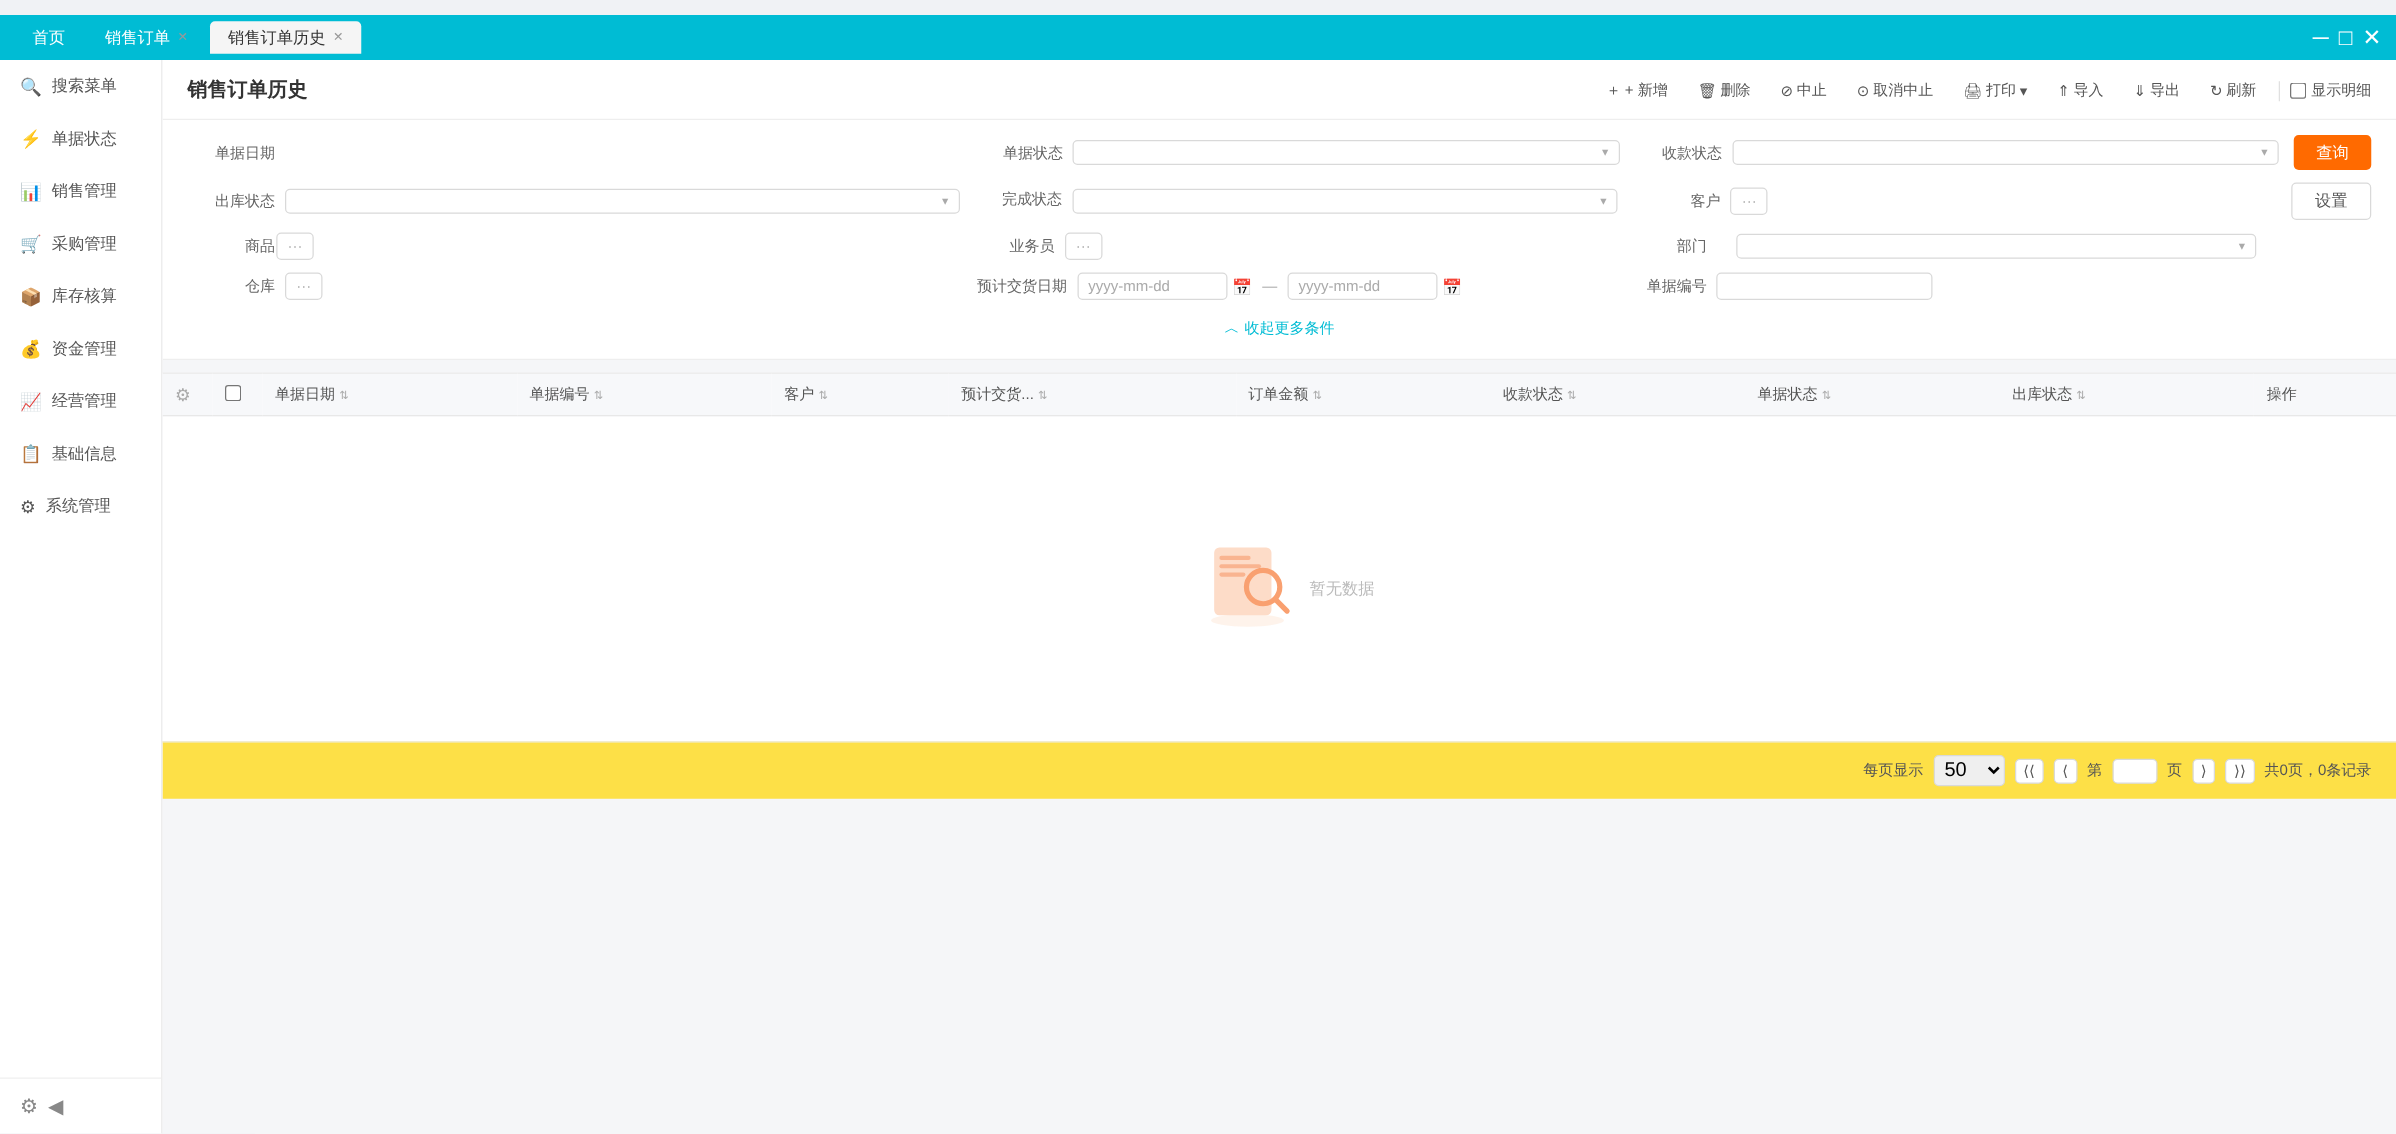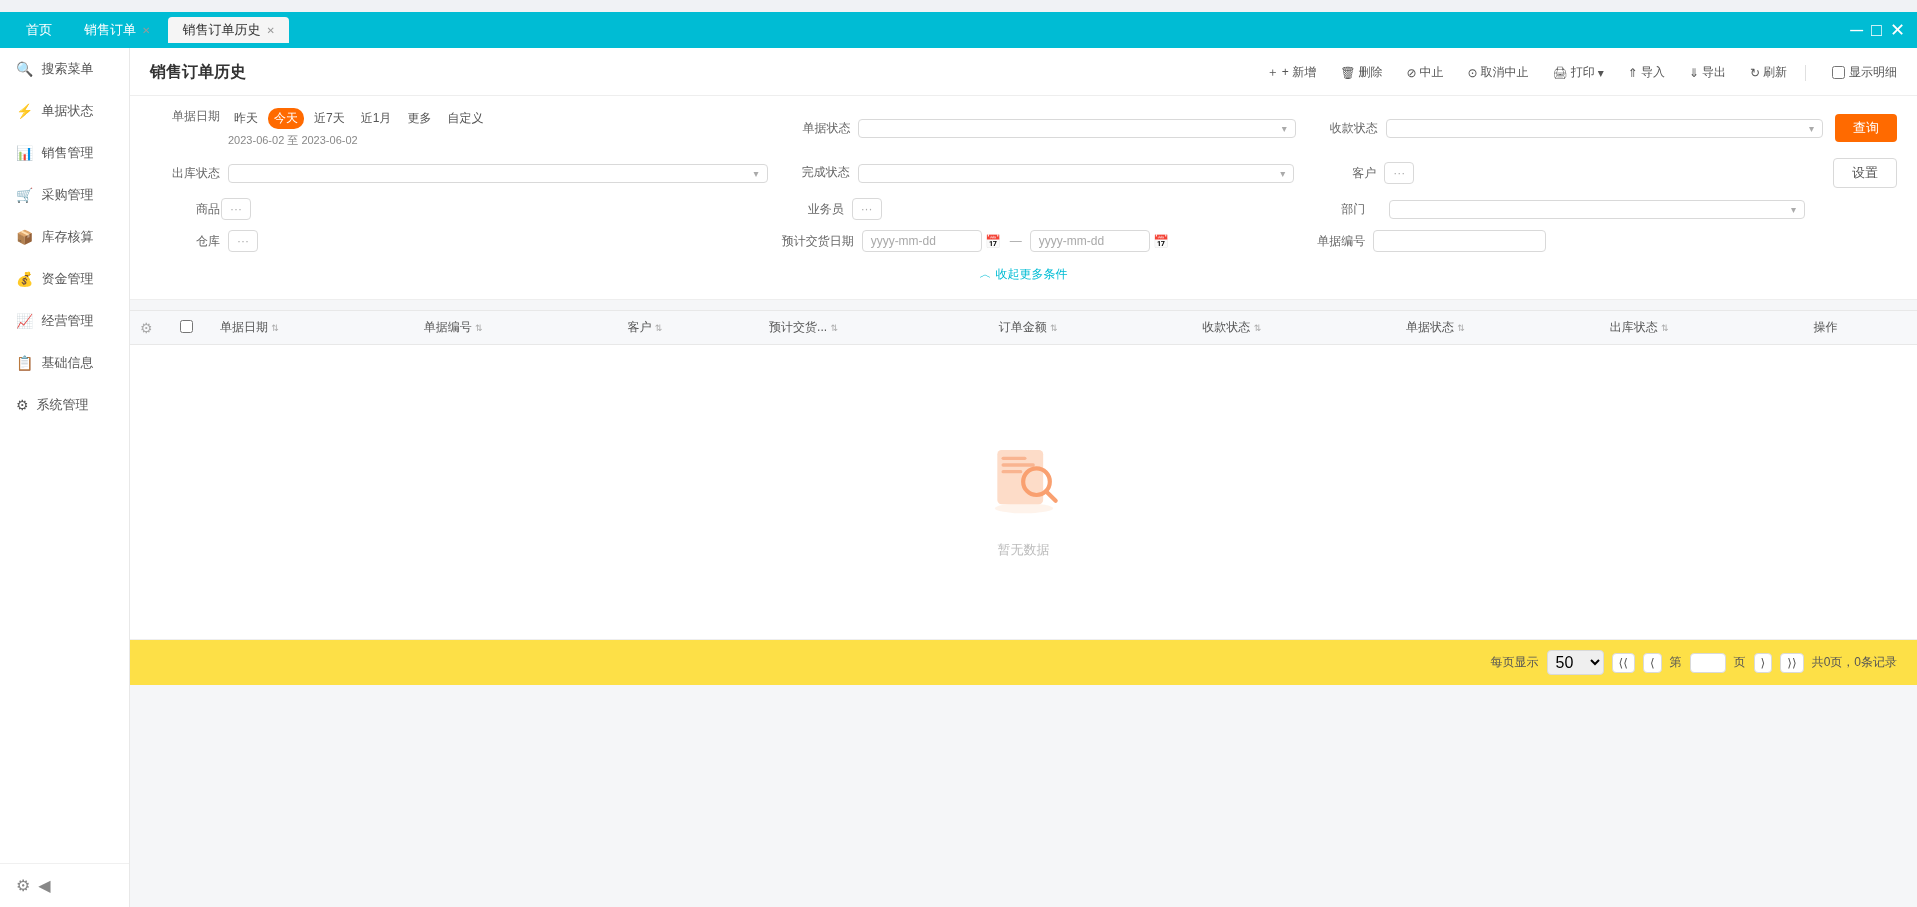--- a/index.html
+++ b/index.html
@@ -54,32 +54,32 @@
 
     
     .table-area { background: #fff; margin: 10px 0 0 0; }
     .data-table { width: 100%; border-collapse: collapse; font-size: 12px; }
     .data-table th { background: #f7f8fa; border-bottom: 1px solid #e8e8e8; border-top: 1px solid #e8e8e8; padding: 8px 10px; color: #555; font-weight: normal; text-align: left; white-space: nowrap; }
     .data-table th .sort-icon { color: #aaa; font-size: 9px; }
     .settings-col { text-align: center; }
     .settings-icon { color: #aaa; cursor: pointer; font-size: 14px; }
 
     
-    .empty-state { display: flex; flex-direction: column; align-items: center; justify-content: center; padding: 80px 0; }
+    .empty-state { display: flex; flex-direction: row; align-items: center; justify-content: center; padding: 80px 0; }
     .empty-img { width: 100px; height: 100px; position: relative; }
     .empty-img svg { width: 100px; height: 100px; }
     .empty-text { color: #bbb; font-size: 13px; margin-top: 16px; }
 
     
     .pagination-bar { background: #fde047; border-top: 1px solid #eee; padding: 10px 20px; display: flex; align-items: center; justify-content: flex-end; gap: 8px; font-size: 12px; color: #555; }
     .pagination-bar select { border: 1px solid #d9d9d9; border-radius: 4px; padding: 2px 4px; font-size: 16px; }
     .page-btn { border: 1px solid #d9d9d9; border-radius: 4px; padding: 2px 6px; cursor: pointer; background: #fff; color: #555; font-size: 12px; }
     .page-btn:disabled { color: #ccc; cursor: default; }
     .page-input { border: 1px solid #d9d9d9; border-radius: 4px; padding: 2px 6px; width: 36px; text-align: center; font-size: 12px; }
-    .display-settings-cb { display: flex; align-items: center; gap: 4px; font-size: 12px; color: #555; cursor: pointer; margin-left: 18px; }
+    .display-settings-cb { display: flex; align-items: center; gap: 4px; font-size: 12px; color: #555; cursor: pointer; }
 
     .content-inner { display: flex; flex-direction: column; height: 100%; }
   </style>
 </head>
 <body>
 
 <div class="top-bar">
   <div class="top-bar-tabs">
     <div class="top-tab">
       <span>首页</span>
@@ -193,31 +193,20 @@
           </div>
         </div>
       </div>
 
       <div class="filter-area">
 
         <div class="filter-row">
 
           <div style="display:flex;align-items:flex-start;gap:8px;flex:1.2;">
             <span class="filter-label">单据日期</span>
-            <div style="display:flex;flex-direction:column;gap:2px;">
-              <div class="date-shortcuts">
-                <span class="date-shortcut">昨天</span>
-                <span class="date-shortcut active">今天</span>
-                <span class="date-shortcut">近7天</span>
-                <span class="date-shortcut">近1月</span>
-                <span class="date-shortcut">更多</span>
-                <span class="date-shortcut">自定义</span>
-              </div>
-              <div class="date-range">2023-06-02 至 2023-06-02</div>
-            </div>
           </div>
 
           <div style="display:flex;align-items:center;gap:8px;flex:1;">
             <span class="filter-label">单据状态</span>
             <div class="filter-select" style="flex:1;">
               <span></span>
               <span class="arrow">▾</span>
             </div>
           </div>
 

